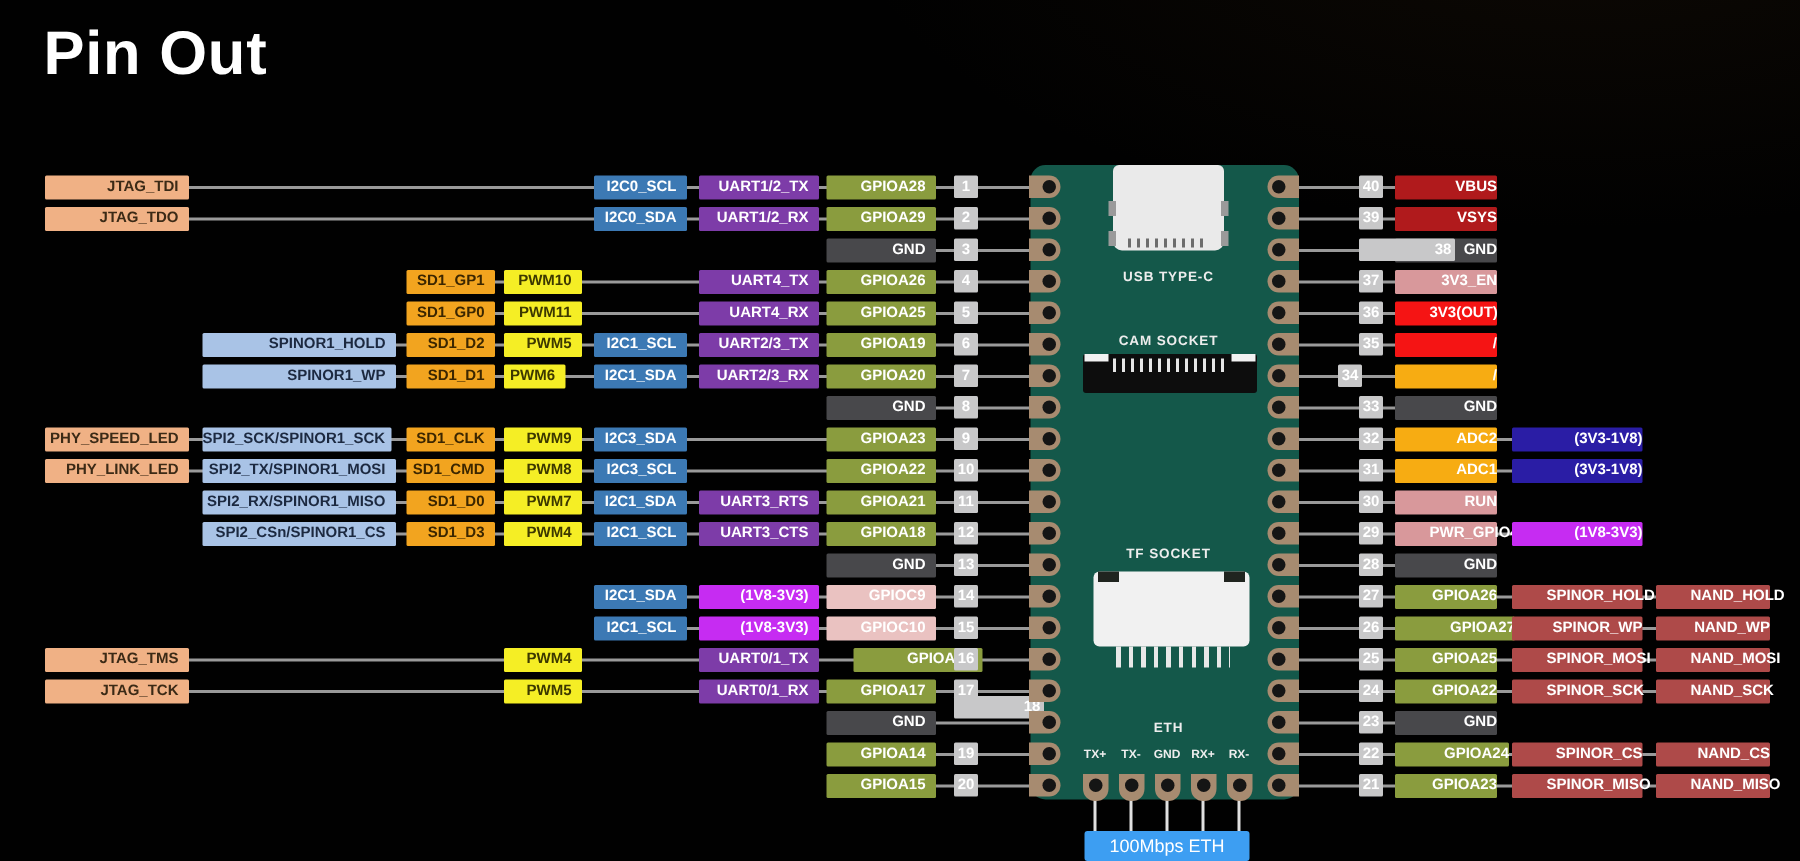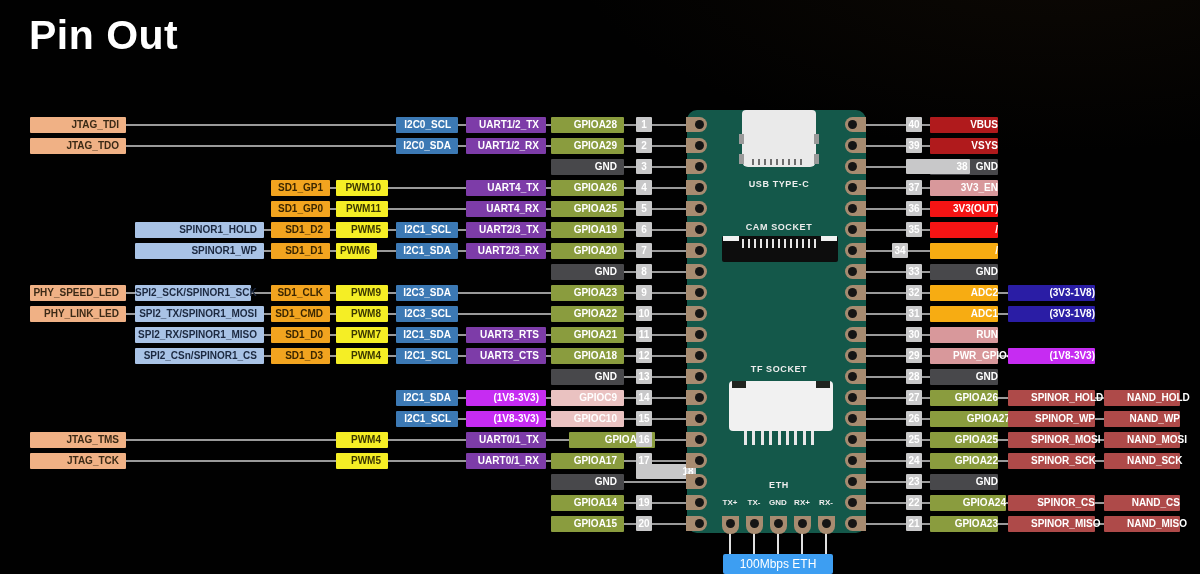--- a/index.html
+++ b/index.html
@@ -179,21 +179,21 @@
         <span class="hole"></span>
       </div>
       <div class="wire" style="left: 587.5px; width: 107.5px; top: 271px;"></div>
       <div class="cell l" style="left: 551px; width: 73px; top: 264px; background: rgb(72, 72, 75); color: rgb(255, 255, 255);">GND</div>
       <div class="pinnum" style="left: 636px; top: 264px;">8</div>
       <div class="pad left" style="left: 686px; top: 264px;">
         <span class="hole"></span>
       </div>
       <div class="wire" style="left: 78px; width: 617px; top: 292px;"></div>
       <div class="cell l" style="left: 30px; width: 96px; top: 285px; background: rgb(240, 177, 133); color: rgb(59, 42, 22);">PHY_SPEED_LED</div>
-      <div class="cell l" style="left: 135px; width: 116px; top: 285px; background: rgb(169, 195, 230); color: rgb(28, 41, 64);">SPI2_SCK/SPINOR1_SCK</div>
+      <div class="cell l" style="left: 135px; width: 126px; top: 285px; background: rgb(169, 195, 230); color: rgb(28, 41, 64);">SPI2_SCK/SPINOR1_SCK</div>
       <div class="cell l" style="left: 271px; width: 59px; top: 285px; background: rgb(242, 164, 31); color: rgb(59, 38, 0);">SD1_CLK</div>
       <div class="cell l" style="left: 336px; width: 52px; top: 285px; background: rgb(245, 238, 37); color: rgb(60, 56, 0);">PWM9</div>
       <div class="cell l" style="left: 396px; width: 62px; top: 285px; background: rgb(60, 121, 180); color: rgb(255, 255, 255);">I2C3_SDA</div>
       <div class="cell l" style="left: 551px; width: 73px; top: 285px; background: rgb(138, 156, 62); color: rgb(255, 255, 255);">GPIOA23</div>
       <div class="pinnum" style="left: 636px; top: 285px;">9</div>
       <div class="pad left" style="left: 686px; top: 285px;">
         <span class="hole"></span>
       </div>
       <div class="wire" style="left: 78px; width: 617px; top: 313px;"></div>
       <div class="cell l" style="left: 30px; width: 96px; top: 306px; background: rgb(240, 177, 133); color: rgb(59, 42, 22);">PHY_LINK_LED</div>

